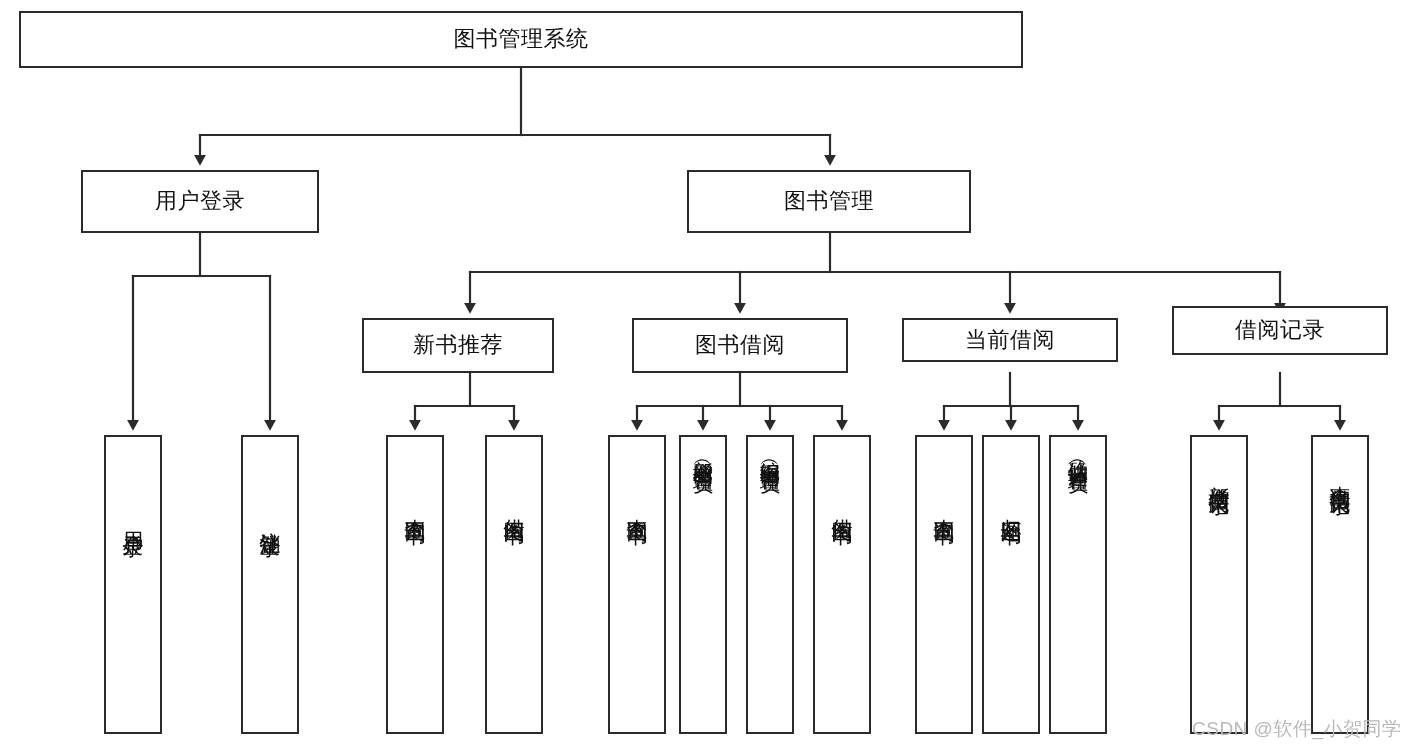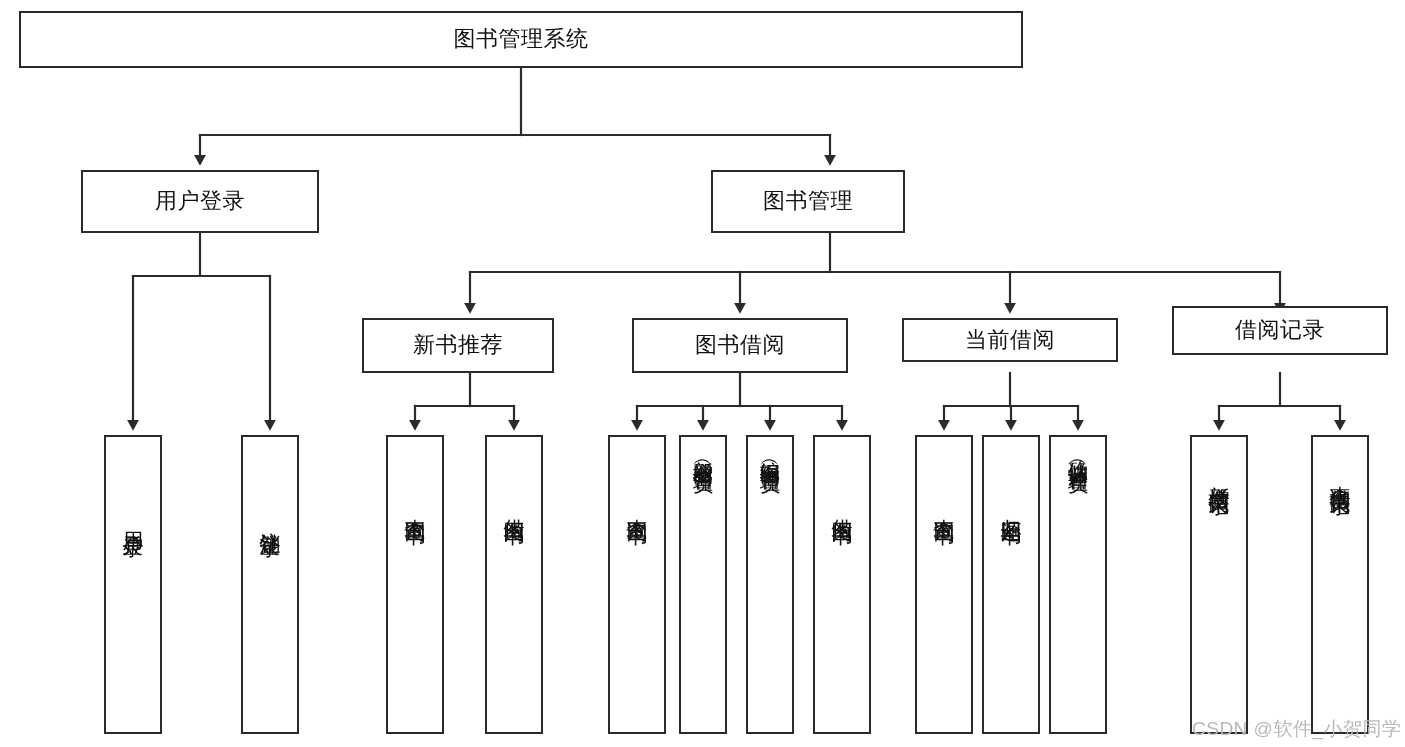--- a/index.html
+++ b/index.html
@@ -128,21 +128,21 @@
     </g>
   </svg>
 
   <div class="node horiz" style="left:19px;top:11px;width:1004px;height:57px;">
     <span class="lbl">图书管理系统</span>
   </div>
 
   <div class="node horiz" style="left:81px;top:170px;width:238px;height:63px;">
     <span class="lbl">用户登录</span>
   </div>
-  <div class="node horiz" style="left:711px;top:170px;width:194px;height:63px;">
+  <div class="node horiz" style="left:687px;top:170px;width:284px;height:63px;">
     <span class="lbl">图书管理</span>
   </div>
 
   <div class="node horiz" style="left:362px;top:318px;width:192px;height:55px;">
     <span class="lbl">新书推荐</span>
   </div>
   <div class="node horiz" style="left:632px;top:318px;width:216px;height:55px;">
     <span class="lbl">图书借阅</span>
   </div>
   <div class="node horiz" style="left:902px;top:318px;width:216px;height:44px;">

